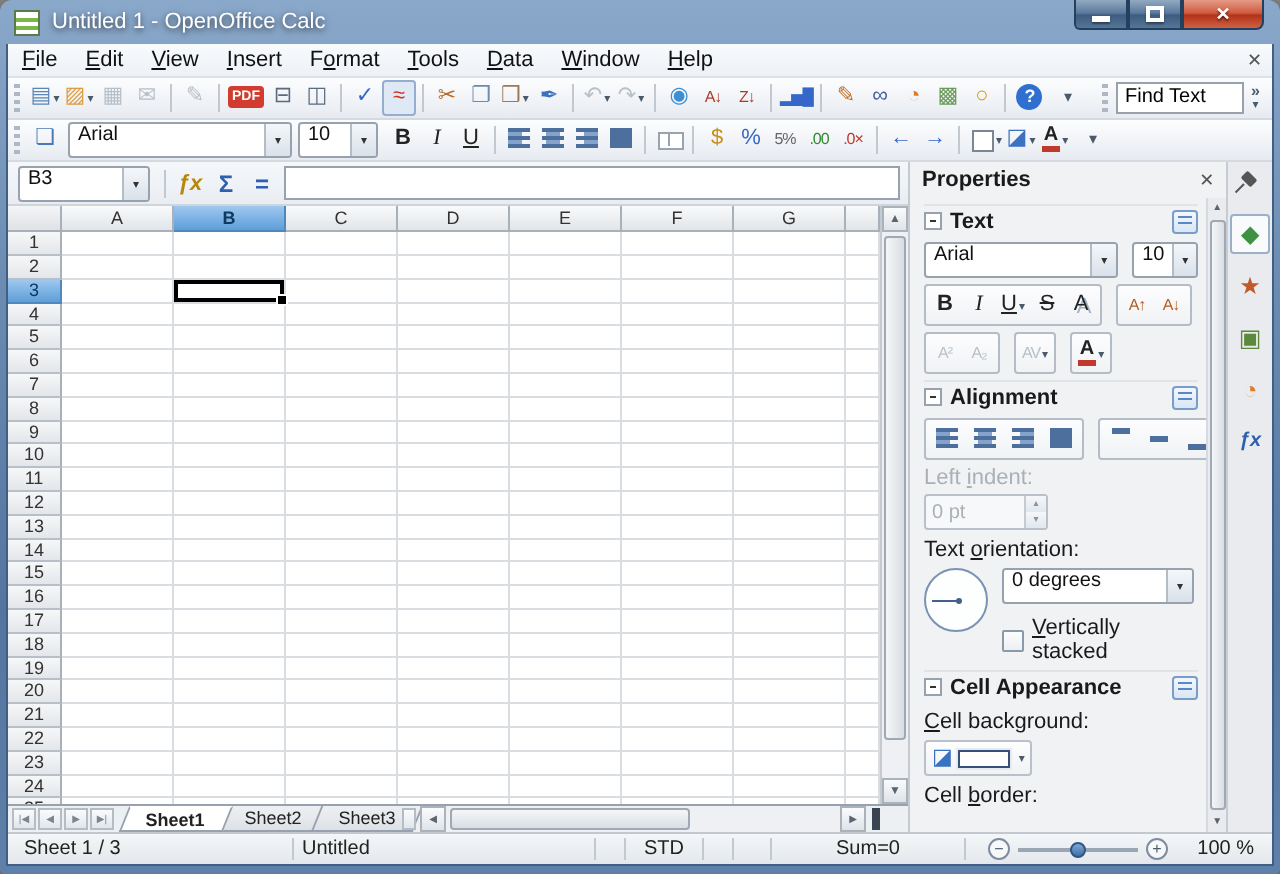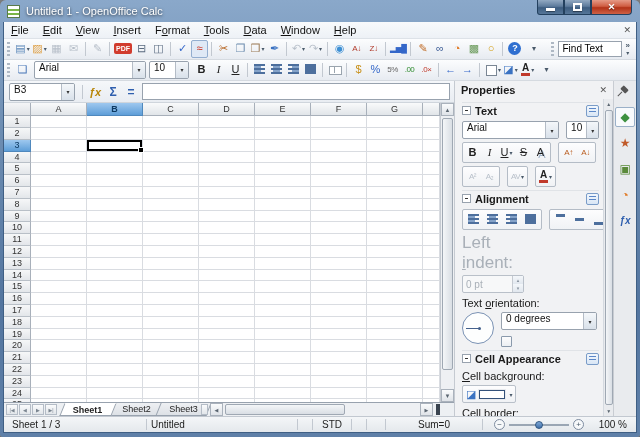--- a/index.html
+++ b/index.html
@@ -152,21 +152,21 @@
   .sb-sec-title { font-size:11px; font-weight:bold; color:#1a1a1a; }
   .more-btn { margin-left:auto; width:13px; height:12px; border:1px solid #7a9cc8; background:linear-gradient(#f2f7fd,#d9e6f5); position:relative; border-radius:2px; }
   .more-btn::before { content:""; position:absolute; left:2px; right:2px; top:2px; bottom:2px; background:repeating-linear-gradient(180deg,#5b87c8 0 1px,transparent 1px 3px); }
 
   .sb-row { display:flex; align-items:flex-start; gap:7px; margin:3px 0; }
   .sb-fontname { width:100px; } .sb-fontsize { width:34px; }
   .btngroup { display:flex; border:1px solid #b4bcc6; background:linear-gradient(#fdfdfe,#f0f2f5); border-radius:2px; padding:1px; }
   .btngroup .tbtn { height:17px; }
   .btngroup.big .tbtn { min-width:19px; }
   .sb-label { font-size:11px; color:#1a1a1a; margin:4px 0 2px; }
-  .dislabel { font-size:17px; color:#a9b0b8; margin-bottom:2px; }
+  .dislabel { font-size:11px; color:#a9b0b8; margin-bottom:2px; }
   .dislabel u { color:#a9b0b8; }
   .cols .colL { width:64px; } .cols .colR { flex:1; display:flex; flex-direction:column; gap:5px; padding-top:1px; }
   .spin { width:62px; height:18px; border:1px solid #b9c0c9; background:#f7f8f9; display:flex; align-items:center; border-radius:2px; }
   .spinval { flex:1; font-size:10px; color:#a9b0b8; padding:0 3px; }
   .spinbtns { width:11px; display:flex; flex-direction:column; border-left:1px solid #c5cad1; }
   .sup,.sdn { height:8px; font-size:5px; color:#8a94a0; text-align:center; line-height:8px; background:linear-gradient(#f4f7fa,#e1e7ee); }
   .cbrow { display:flex; align-items:center; gap:4px; font-size:11px; color:#1a1a1a; }
   .cb { width:11px; height:11px; border:1px solid #8a9aac; background:linear-gradient(#fdfdfd,#eceff3); border-radius:1px; flex:none; }
   .cbrow.dis { color:#a9b0b8; } .cbrow.dis u { color:#a9b0b8; } .cbrow.dis .cb { border-color:#b9c0c9; }
   .orient { align-items:flex-start; }
@@ -1095,20 +1095,21 @@
             <div class="sb-label" data-name="text-orientation-label"><span>Text </span><u>o</u><span>rientation:</span></div>
             <div class="sb-row orient">
               <div class="dial" data-name="orientation-dial"></div>
               <div class="orient-right">
                 <div class="combo degrees" data-name="degrees-combo">
                   <span class="cval">0 degrees</span>
                   <span class="cbtn" data-name="chevron-down-icon">▾</span>
                 </div>
                 <div class="cbrow" data-name="vertically-stacked-checkbox">
                   <span class="cb" data-name="checkbox-icon"></span>
+                  <span class="cbl"><span></span><u>V</u><span>ertically stacked</span></span>
                 </div>
               </div>
             </div>
 
             <div class="sb-sec-h">
               <span class="collapse-box" data-name="cell-appearance-section-collapse-icon"></span>
               <span class="sb-sec-title" data-name="cell-appearance-section-title">Cell Appearance</span>
               <span class="more-btn" data-name="cell-appearance-section-more-icon"></span>
             </div>
             <div class="sb-label" data-name="cell-background-label"><span></span><u>C</u><span>ell background:</span></div>

